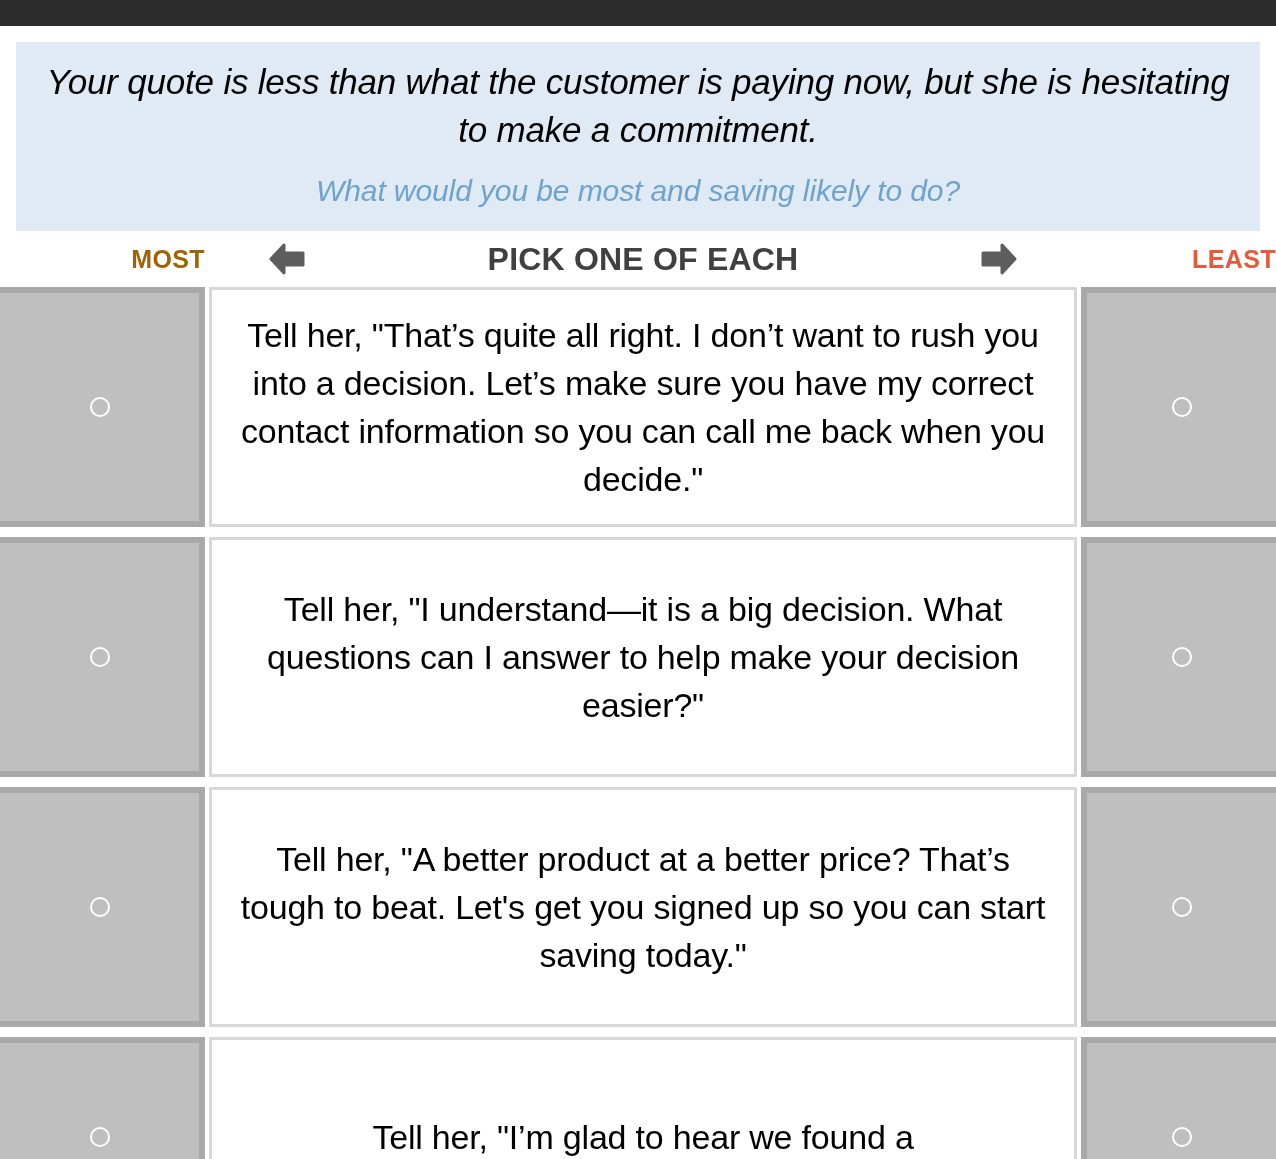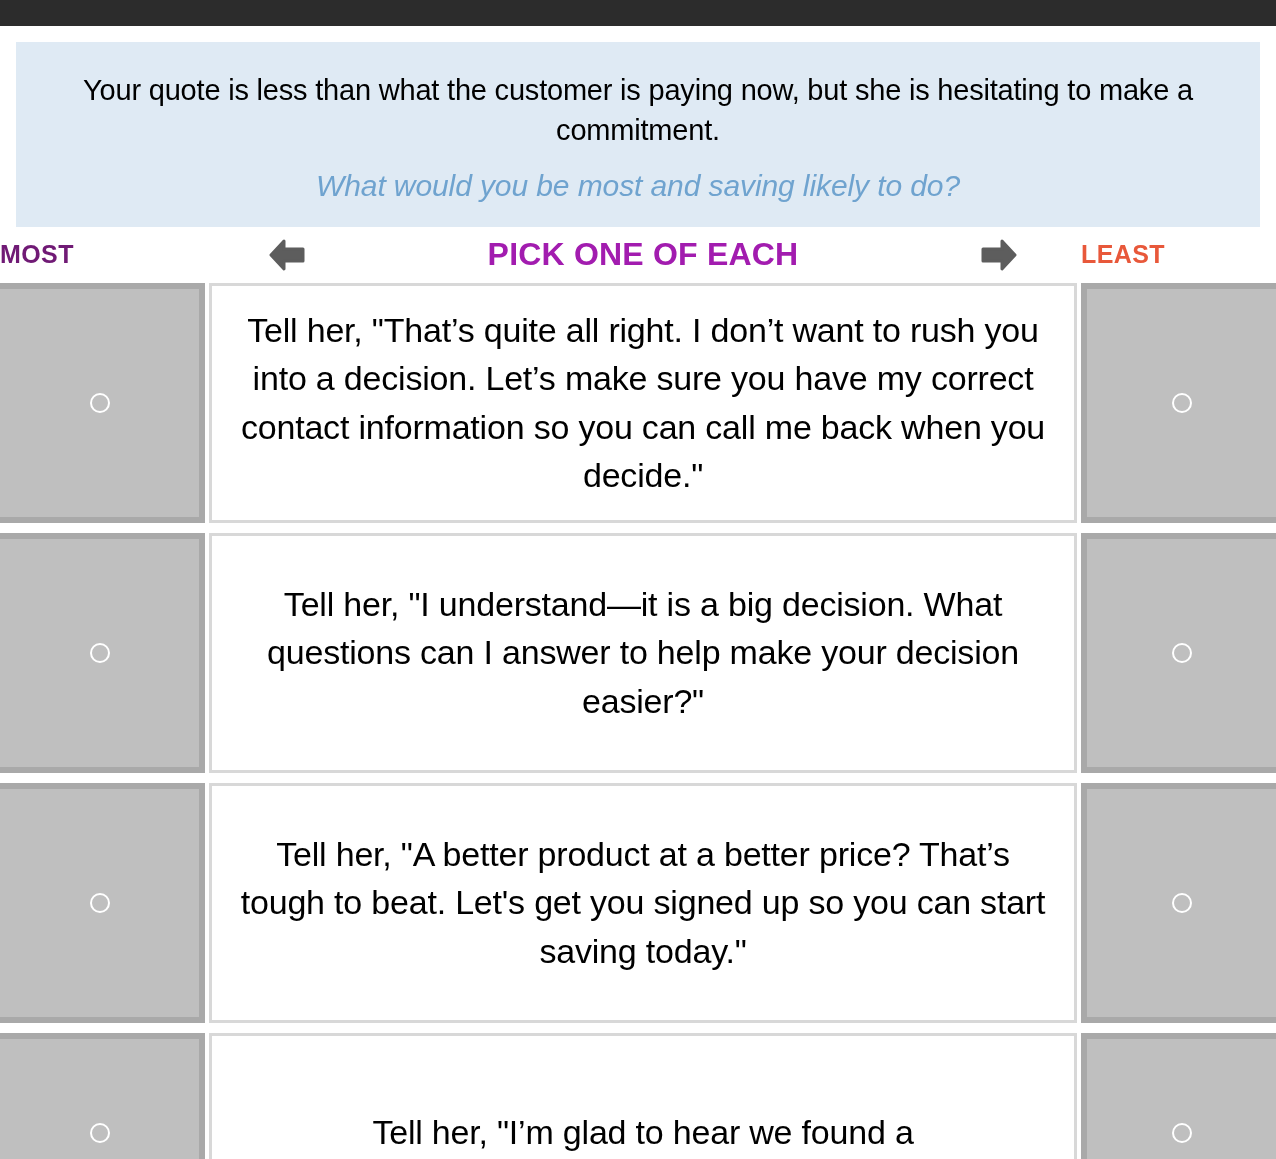--- a/index.html
+++ b/index.html
@@ -27,69 +27,70 @@
   
   .prompt-wrap {
     padding: 16px 16px 0 16px;
   }
   .prompt-panel {
     background: #dfeaf4;
     padding: 16px 22px 20px 22px;
     text-align: center;
   }
   .prompt-text {
-    font-size: 29px;
+    font-size: 35px;
     line-height: 1.38;
     color: #000000;
-    margin: 12px;
+    margin: 0;
     font-weight: 400;
     letter-spacing: -0.2px;
+    font-style: italic;
   }
   .prompt-subtext {
     font-size: 30px;
     line-height: 1.35;
     color: #6fa3cf;
     font-style: italic;
     margin: 16px 0 0 0;
     letter-spacing: -0.1px;
   }
 
   
   .choice-header {
     display: flex;
     align-items: center;
     height: 56px;
     width: 100%;
     background: #ffffff;
   }
   .hdr-most {
     width: 205px;
-    text-align: left;
-    color: #701a75;
+    text-align: right;
+    color: #a16207;
     font-size: 25px;
     font-weight: bold;
     letter-spacing: 0.4px;
   }
   .hdr-least {
     width: 195px;
-    text-align: left;
+    text-align: right;
     color: #e8583a;
     font-size: 25px;
     font-weight: bold;
     letter-spacing: 0.4px;
   }
   .hdr-center {
     flex: 1;
     display: flex;
     align-items: center;
     justify-content: space-between;
     padding: 0 60px;
   }
   .hdr-title {
-    color: #a21caf;
+    color: #404040;
     font-size: 32px;
     font-weight: bold;
     letter-spacing: 0.2px;
     flex: 1;
     text-align: center;
   }
   .arrow-btn {
     width: 44px;
     height: 36px;
     display: flex;

